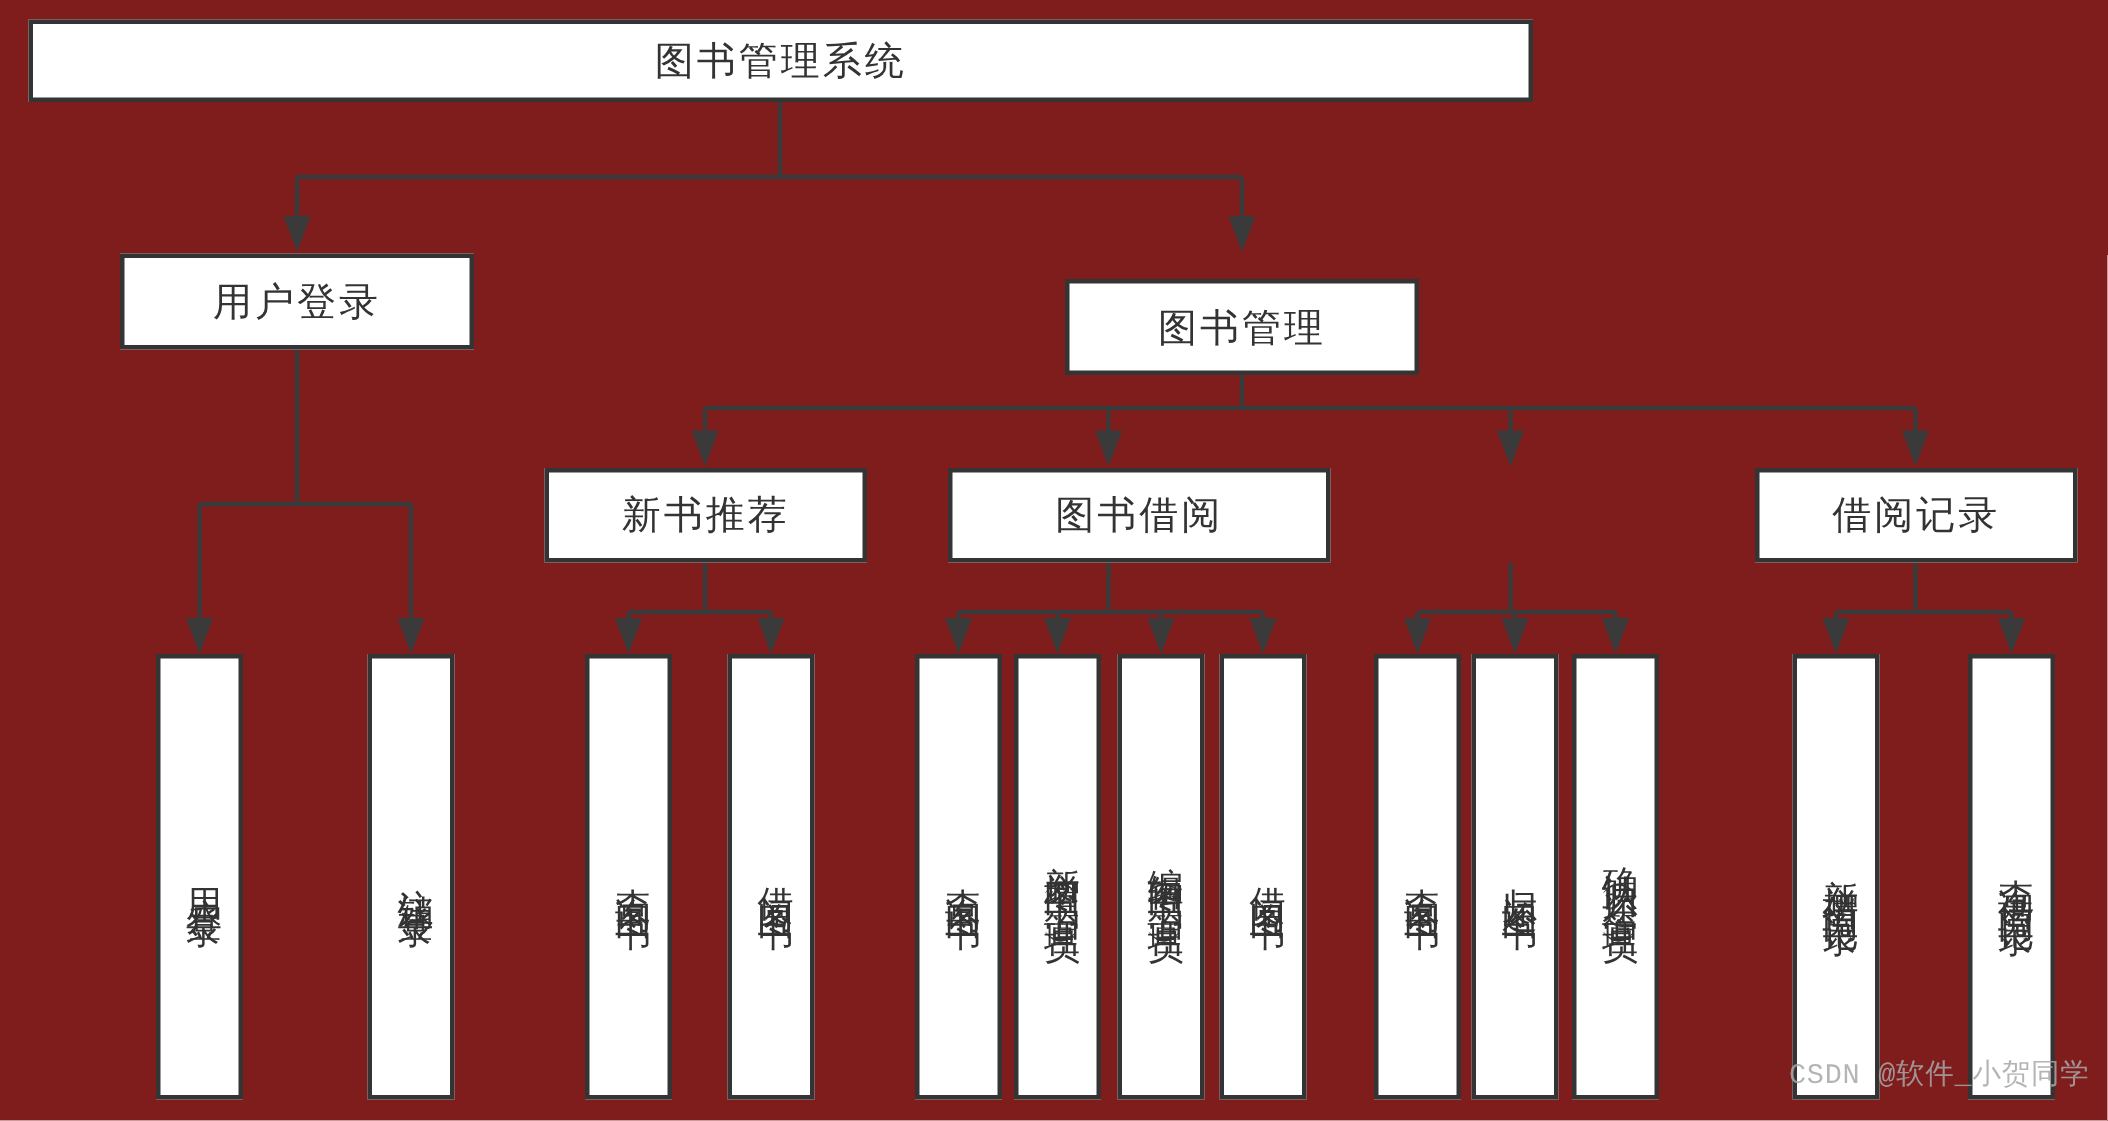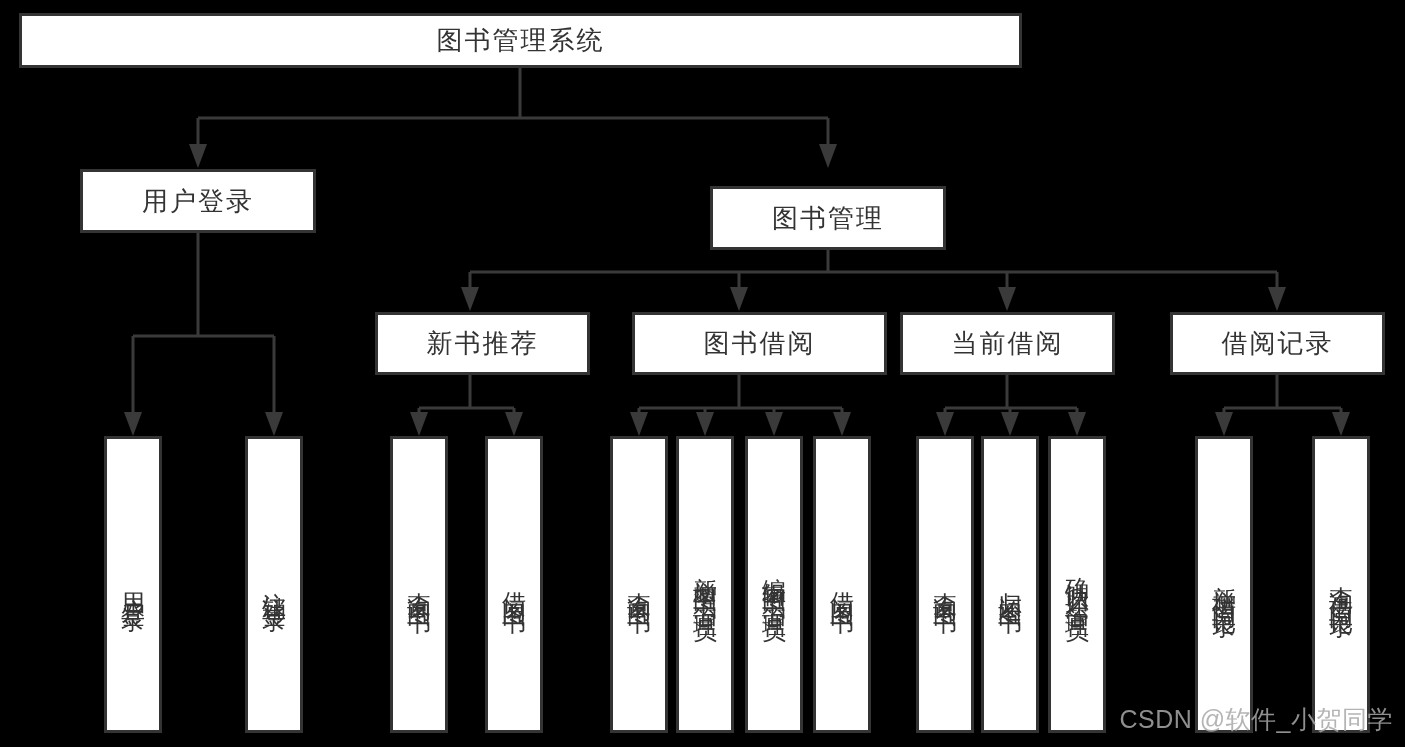--- a/index.html
+++ b/index.html
@@ -1,21 +1,21 @@
 <!DOCTYPE html>
 <html><head>
 <meta charset="utf-8">
 <style>
   html, body { margin: 0; padding: 0; background: #ffffff; }
   .canvas {
     position: relative;
     width: 1405px;
     height: 747px;
-    background: #000000;
-    font-family: Liberation Sans, sans-serif;
+    background: #7f1d1d;
+    font-family: Liberation Mono, monospace;
     overflow: hidden;
   }
   .wires {
     position: absolute;
     left: 0; top: 0;
     width: 1405px;
     height: 747px;
   }
   .node {
     position: absolute;
@@ -38,21 +38,21 @@
     text-orientation: mixed;
     font-size: 24px;
     letter-spacing: 6px;
     line-height: 1;
     color: #333333;
   }
   .watermark {
     position: absolute;
     top: 703px;
     right: 12px;
-    font-size: 25px;
+    font-size: 19px;
     letter-spacing: 0.5px;
     color: #a8a8a8;
     opacity: 0.85;
     z-index: 5;
     pointer-events: none;
   }
 </style>
 </head>
 <body>
 
@@ -89,23 +89,22 @@
       <polygon points="1215,412 1233,412 1224,436"></polygon>
       <polygon points="1332,412 1350,412 1341,436"></polygon>
     </g>
   </svg>
 
   <div class="node" style="left:19px; top:13px; width:1003px; height:55px;">图书管理系统</div>
 
   <div class="node" style="left:80px; top:169px; width:236px; height:64px;">用户登录</div>
   <div class="node" style="left:710px; top:186px; width:236px; height:64px;">图书管理</div>
 
-  <div class="node" style="left:363px; top:312px; width:215px; height:63px;margin-left:12px;">新书推荐</div>
+  <div class="node" style="left:363px; top:312px; width:215px; height:63px;">新书推荐</div>
   <div class="node" style="left:632px; top:312px; width:255px; height:63px;">图书借阅</div>
-  <div class="node" style="left:900px; top:312px; width:215px; height:63px;">当前借阅</div>
   <div class="node" style="left:1170px; top:312px; width:215px; height:63px;">借阅记录</div>
 
   <div class="node leaf" style="left:104px; top:436px;">
     <span class="vtext">用户登录</span>
   </div>
   <div class="node leaf" style="left:245px; top:436px;">
     <span class="vtext">注销登录</span>
   </div>
 
   <div class="node leaf" style="left:390px; top:436px;">

